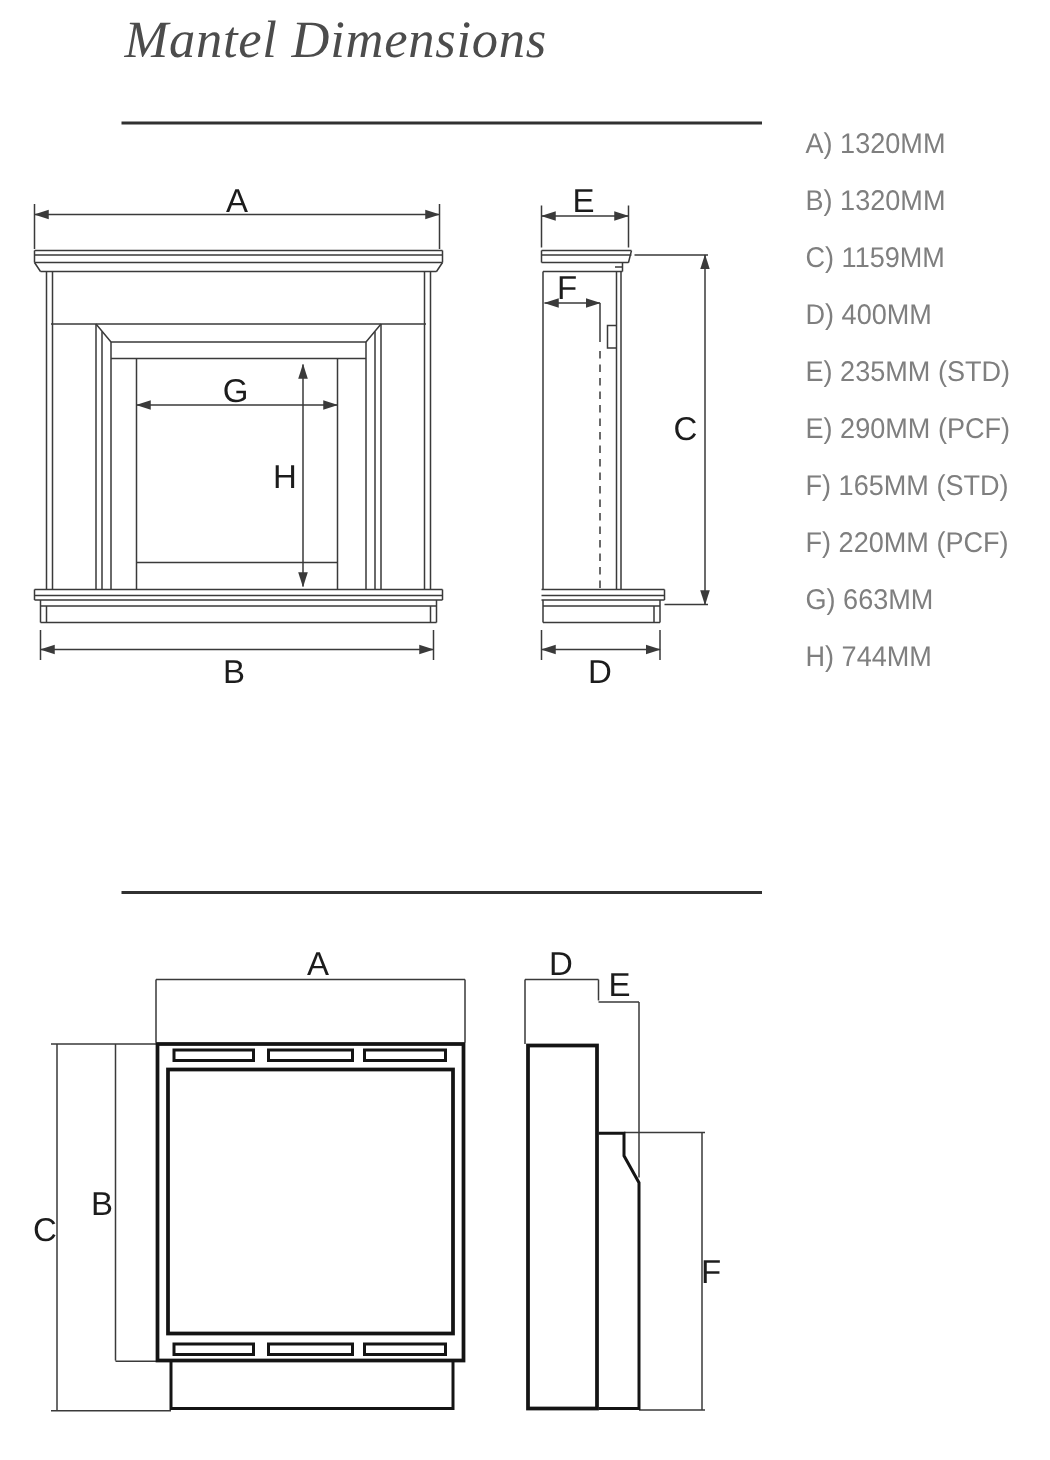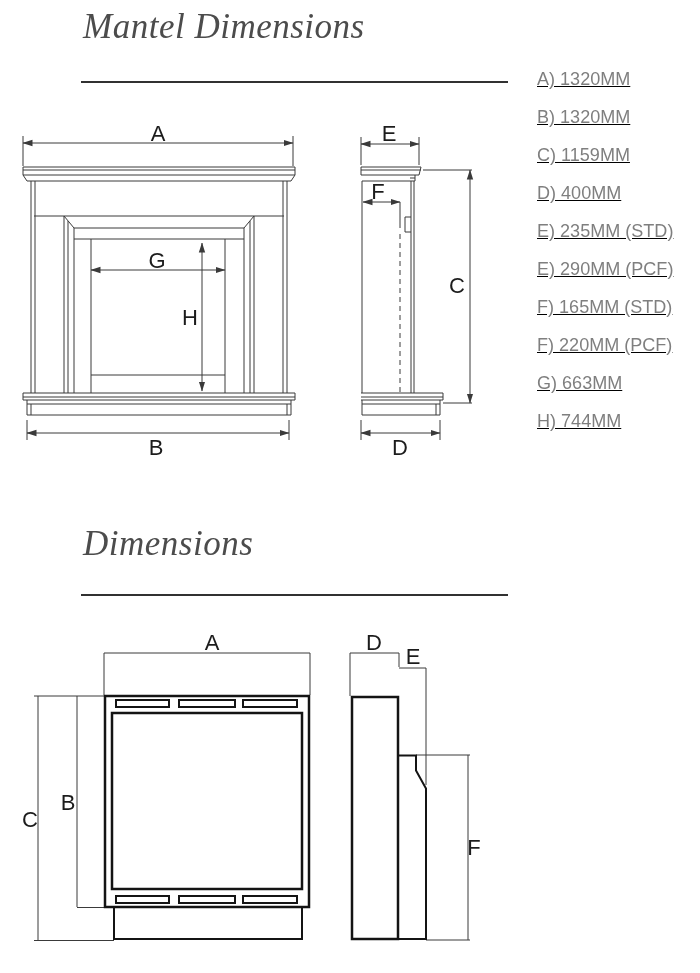--- a/index.html
+++ b/index.html
@@ -7,21 +7,21 @@
         font-family:"Liberation Sans",sans-serif;padding-left:32px;}
   .section-title{position:absolute;left:83px;font-family:"Liberation Serif",serif;
         font-style:italic;font-size:35px;color:#4c4c4c;line-height:1;letter-spacing:0.5px;
         white-space:nowrap;}
   .title-1{top:9px;}
   .title-2{top:526px;}
   .rule{position:absolute;left:81px;width:427px;height:2px;background:#313131;}
   .rule-1{top:81px;}
   .rule-2{top:594px;}
   .dim-list{position:absolute;left:537px;}
-  .dim-list-1{top:60px;text-decoration:underline;}
+  .dim-list-1{top:78px;}
   .dim-list-2{top:719px;}
   .dim-item{height:38px;line-height:38px;font-size:19px;color:#7f7f7f;
         transform:scaleX(0.95);transform-origin:0 50%;white-space:nowrap;}
   .dim-list-2 .dim-item{height:37.4px;line-height:37.4px;}
   svg.drawings{position:absolute;left:0;top:0;}
   .thin{stroke:#3a3a3a;stroke-width:1;fill:none;}
   .med{stroke:#141414;stroke-width:2;fill:none;}
   .thick{stroke:#141414;stroke-width:2.5;fill:none;}
   .dash{stroke:#3a3a3a;stroke-width:1;fill:none;stroke-dasharray:5,4;}
   text.lbl{font-family:"Liberation Sans",sans-serif;font-size:22px;fill:#1c1c1c;
@@ -41,21 +41,20 @@
     <div class="dim-item">C) 1159MM</div>
     <div class="dim-item">D) 400MM</div>
     <div class="dim-item">E) 235MM (STD)</div>
     <div class="dim-item">E) 290MM (PCF)</div>
     <div class="dim-item">F) 165MM (STD)</div>
     <div class="dim-item">F) 220MM (PCF)</div>
     <div class="dim-item">G) 663MM</div>
     <div class="dim-item">H) 744MM</div>
   </div>
 
-  <div class="section-title title-2">Dimensions</div>
   <div class="rule rule-2"></div>
 
 
   <svg class="drawings" width="700" height="973" viewBox="0 0 700 973">
     <defs>
       <marker id="arr" viewBox="0 0 10 8" refX="9.5" refY="4" markerWidth="10" markerHeight="8" orient="auto-start-reverse" markerUnits="userSpaceOnUse">
         <path d="M0,0.8 L10,4 L0,7.2 Z" fill="#3a3a3a"></path>
       </marker>
     </defs>
 

